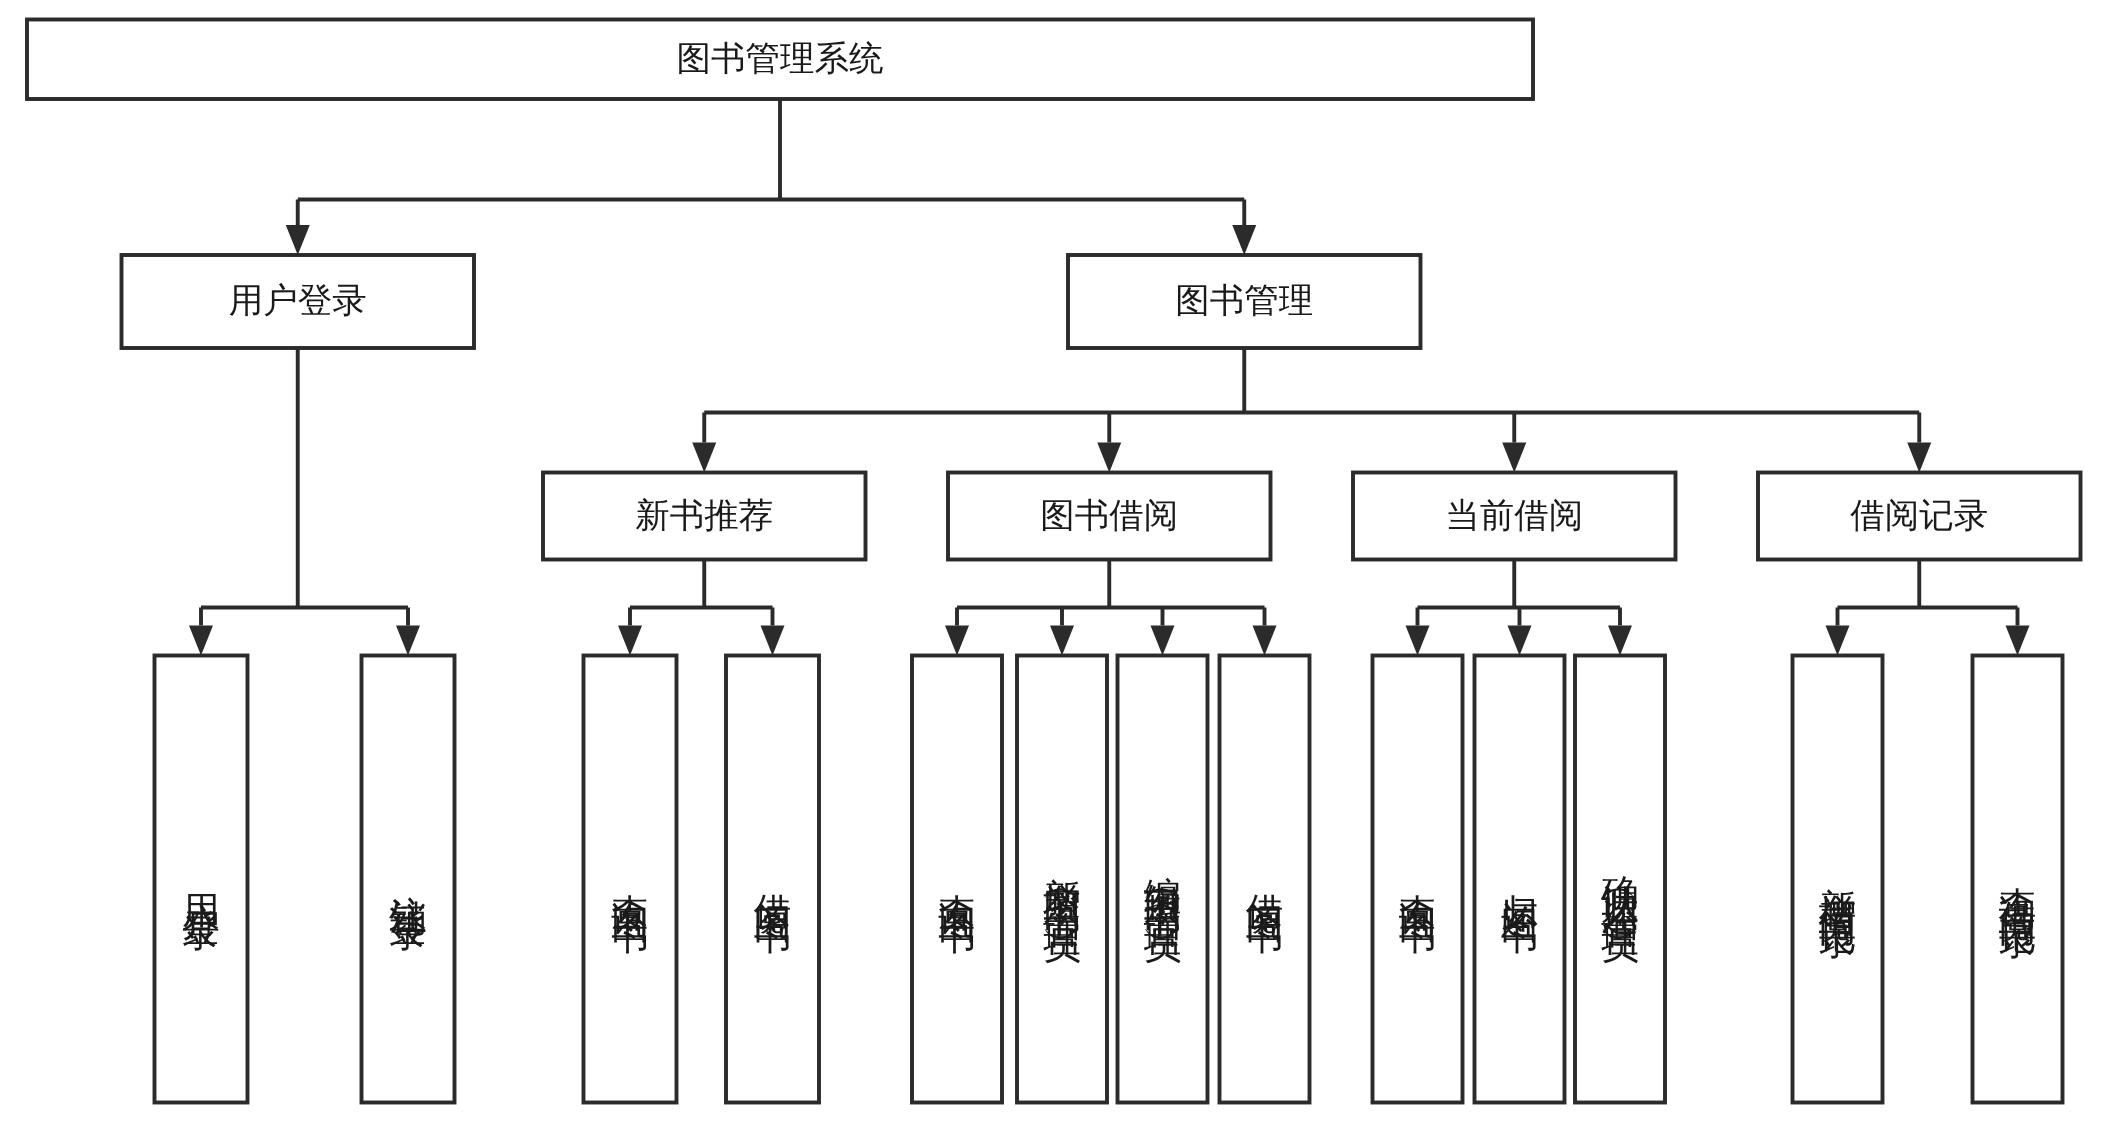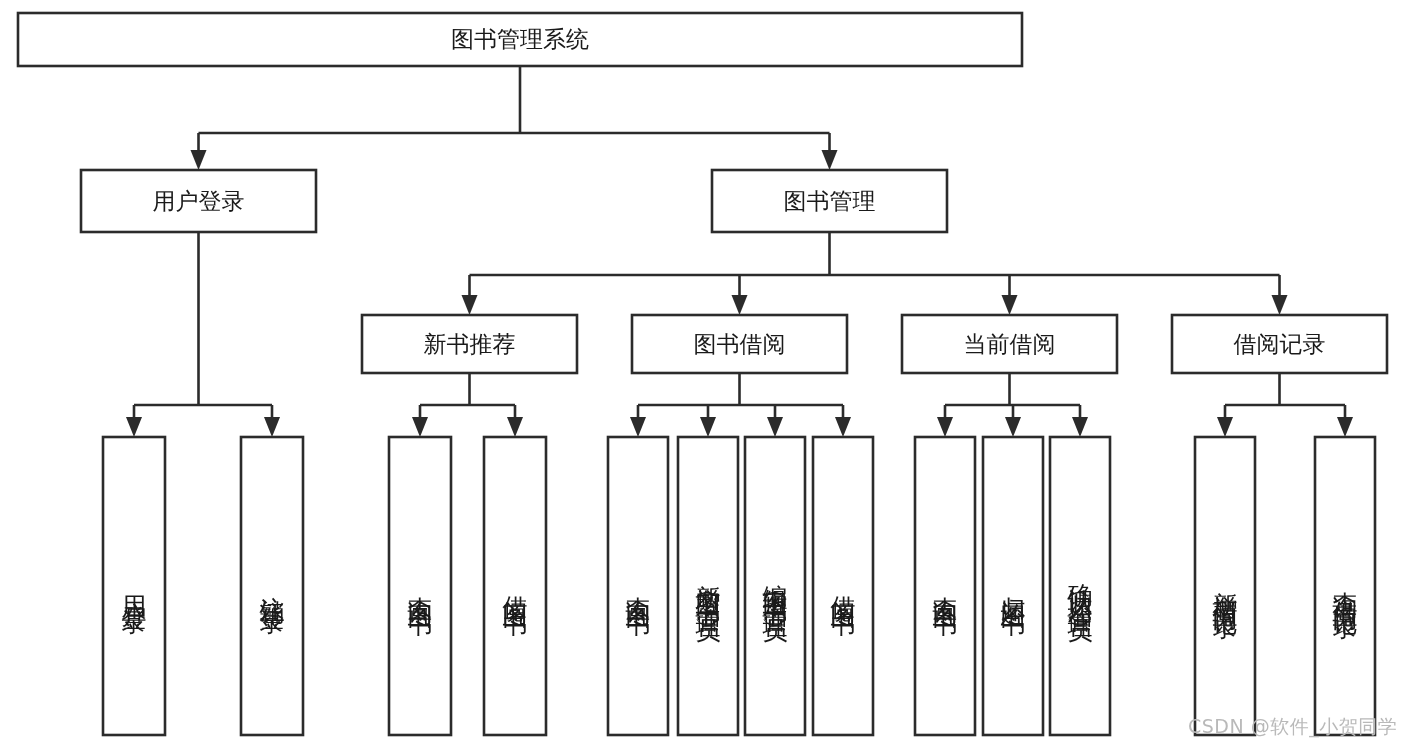--- a/index.html
+++ b/index.html
@@ -219,15 +219,14 @@
         <span>确认归还（管理员）</span>
       </div>
       <div class="leaf-label" style="left: 1195px; top: 437px; width: 60px; height: 298px;">
         <span>新增借阅记录</span>
       </div>
       <div class="leaf-label" style="left: 1315px; top: 437px; width: 60px; height: 298px;">
         <span>查询借阅记录</span>
       </div>
     </div>
 
-  <div class="watermark" style="left: 1188px; top: 714px;">CSDN @软件_小贺同学</div>
 
 </div>
 
 </body></html>

